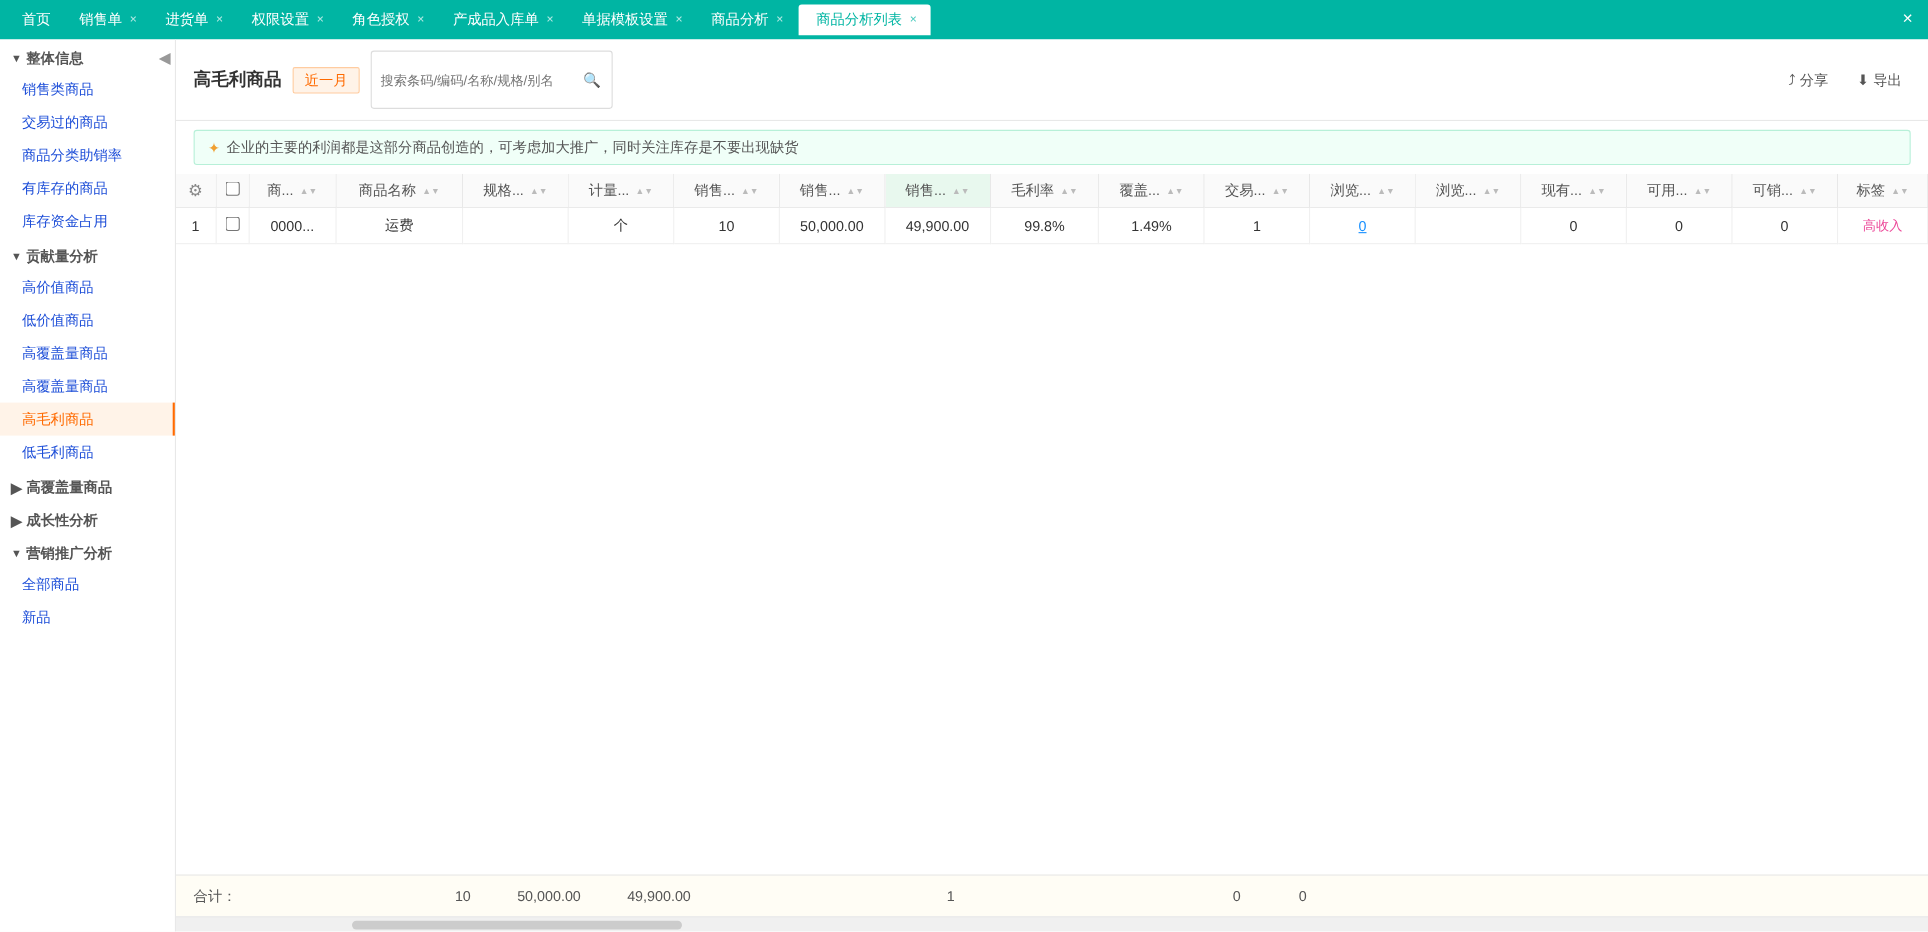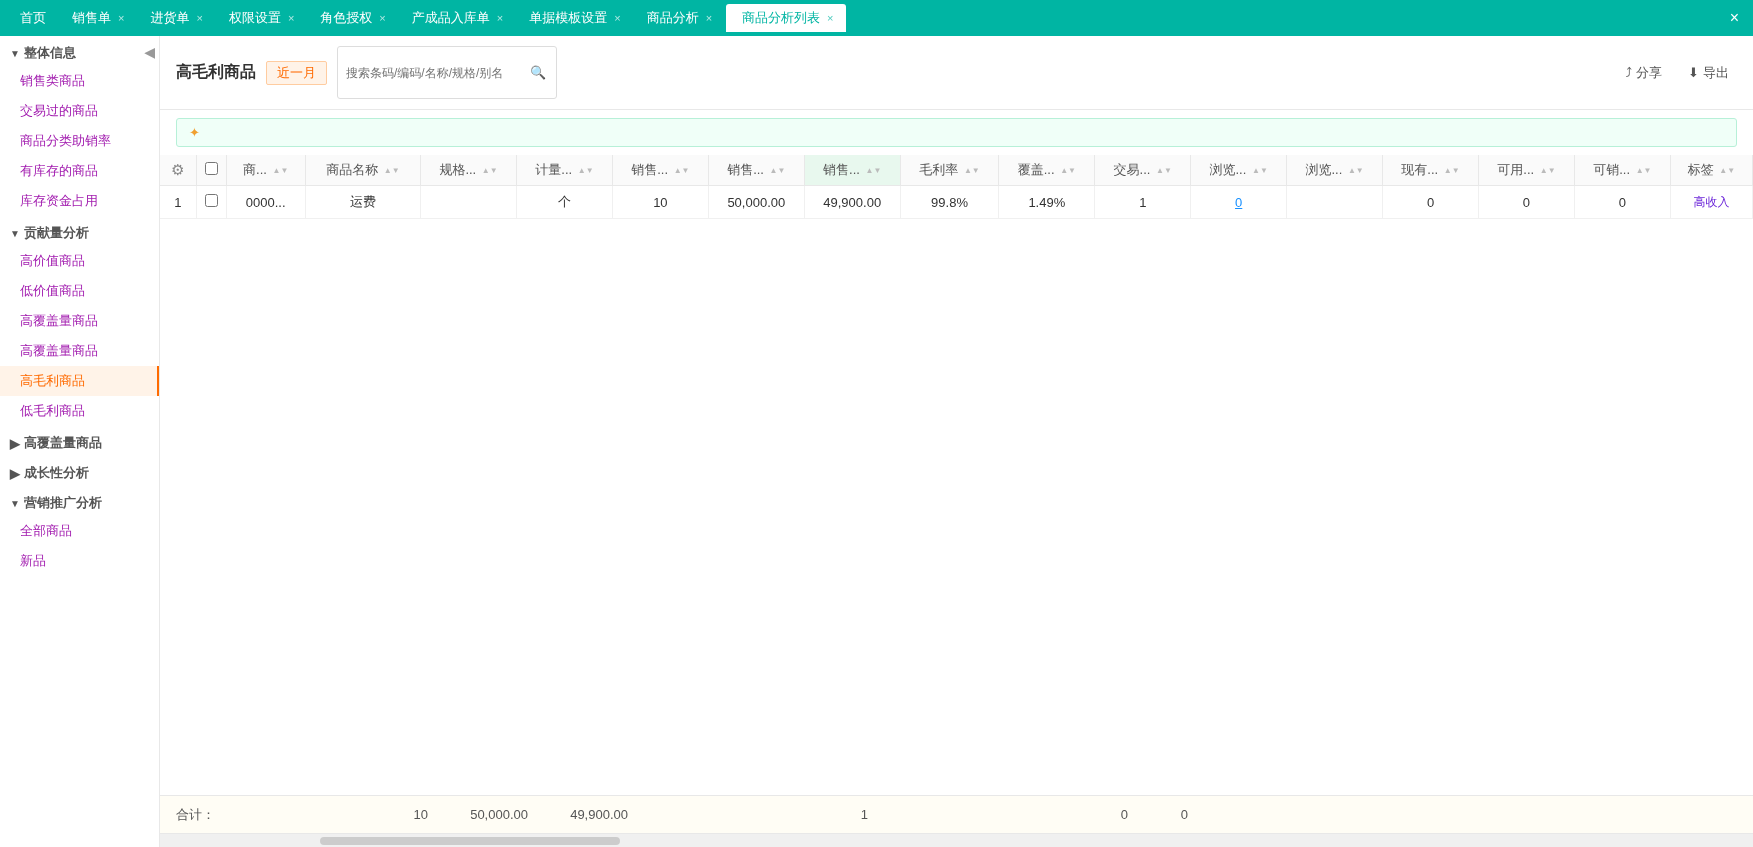--- a/index.html
+++ b/index.html
@@ -67,21 +67,21 @@
       padding: 8px 10px 4px 10px;
       color: #555;
       font-weight: 600;
       font-size: 13px;
       gap: 4px;
       cursor: pointer;
     }
     .sidebar-group-title .arrow { font-size: 10px; }
     .sidebar-item {
       padding: 6px 10px 6px 20px;
-      color: #a21caf;
+      color: #1d4ed8;
       cursor: pointer;
       white-space: nowrap;
       font-size: 13px;
     }
     .sidebar-item.active {
       background: #fff3e8;
       color: #ff6a00;
       border-right: 2px solid #ff6a00;
     }
     .sidebar-group-collapsed {
@@ -203,21 +203,21 @@
       vertical-align: middle;
     }
     tbody tr td {
       border-bottom: 1px solid #f0f0f0;
       border-right: 1px solid #f0f0f0;
       padding: 7px 8px;
       color: #333;
       white-space: nowrap;
       text-align: center;
     }
-    .tag-high { color: #6d28d9; font-size: 12px; font-weight: 500; }
+    .tag-high { color: #ec4899; font-size: 12px; font-weight: 500; }
     .link-cell { color: #1890ff; text-decoration: underline; cursor: pointer; }
 
     
     .footer-summary {
       border-top: 1px solid #e8e8e8;
       padding: 8px 16px;
       background: #fffdf5;
       display: flex;
       align-items: center;
       gap: 0;
@@ -389,20 +389,21 @@
         <span>分享</span>
       </div>
       <div class="action-btn">
         <span>⬇</span>
         <span>导出</span>
       </div>
     </div>
 
     <div class="info-banner">
       <span class="info-icon">✦</span>
+      <span>企业的主要的利润都是这部分商品创造的，可考虑加大推广，同时关注库存是不要出现缺货</span>
     </div>
 
     <div class="table-container">
       <table>
         <thead>
           <tr>
             <th style="width:36px">
               <span class="settings-icon">⚙</span>
             </th>
             <th style="width:30px">

